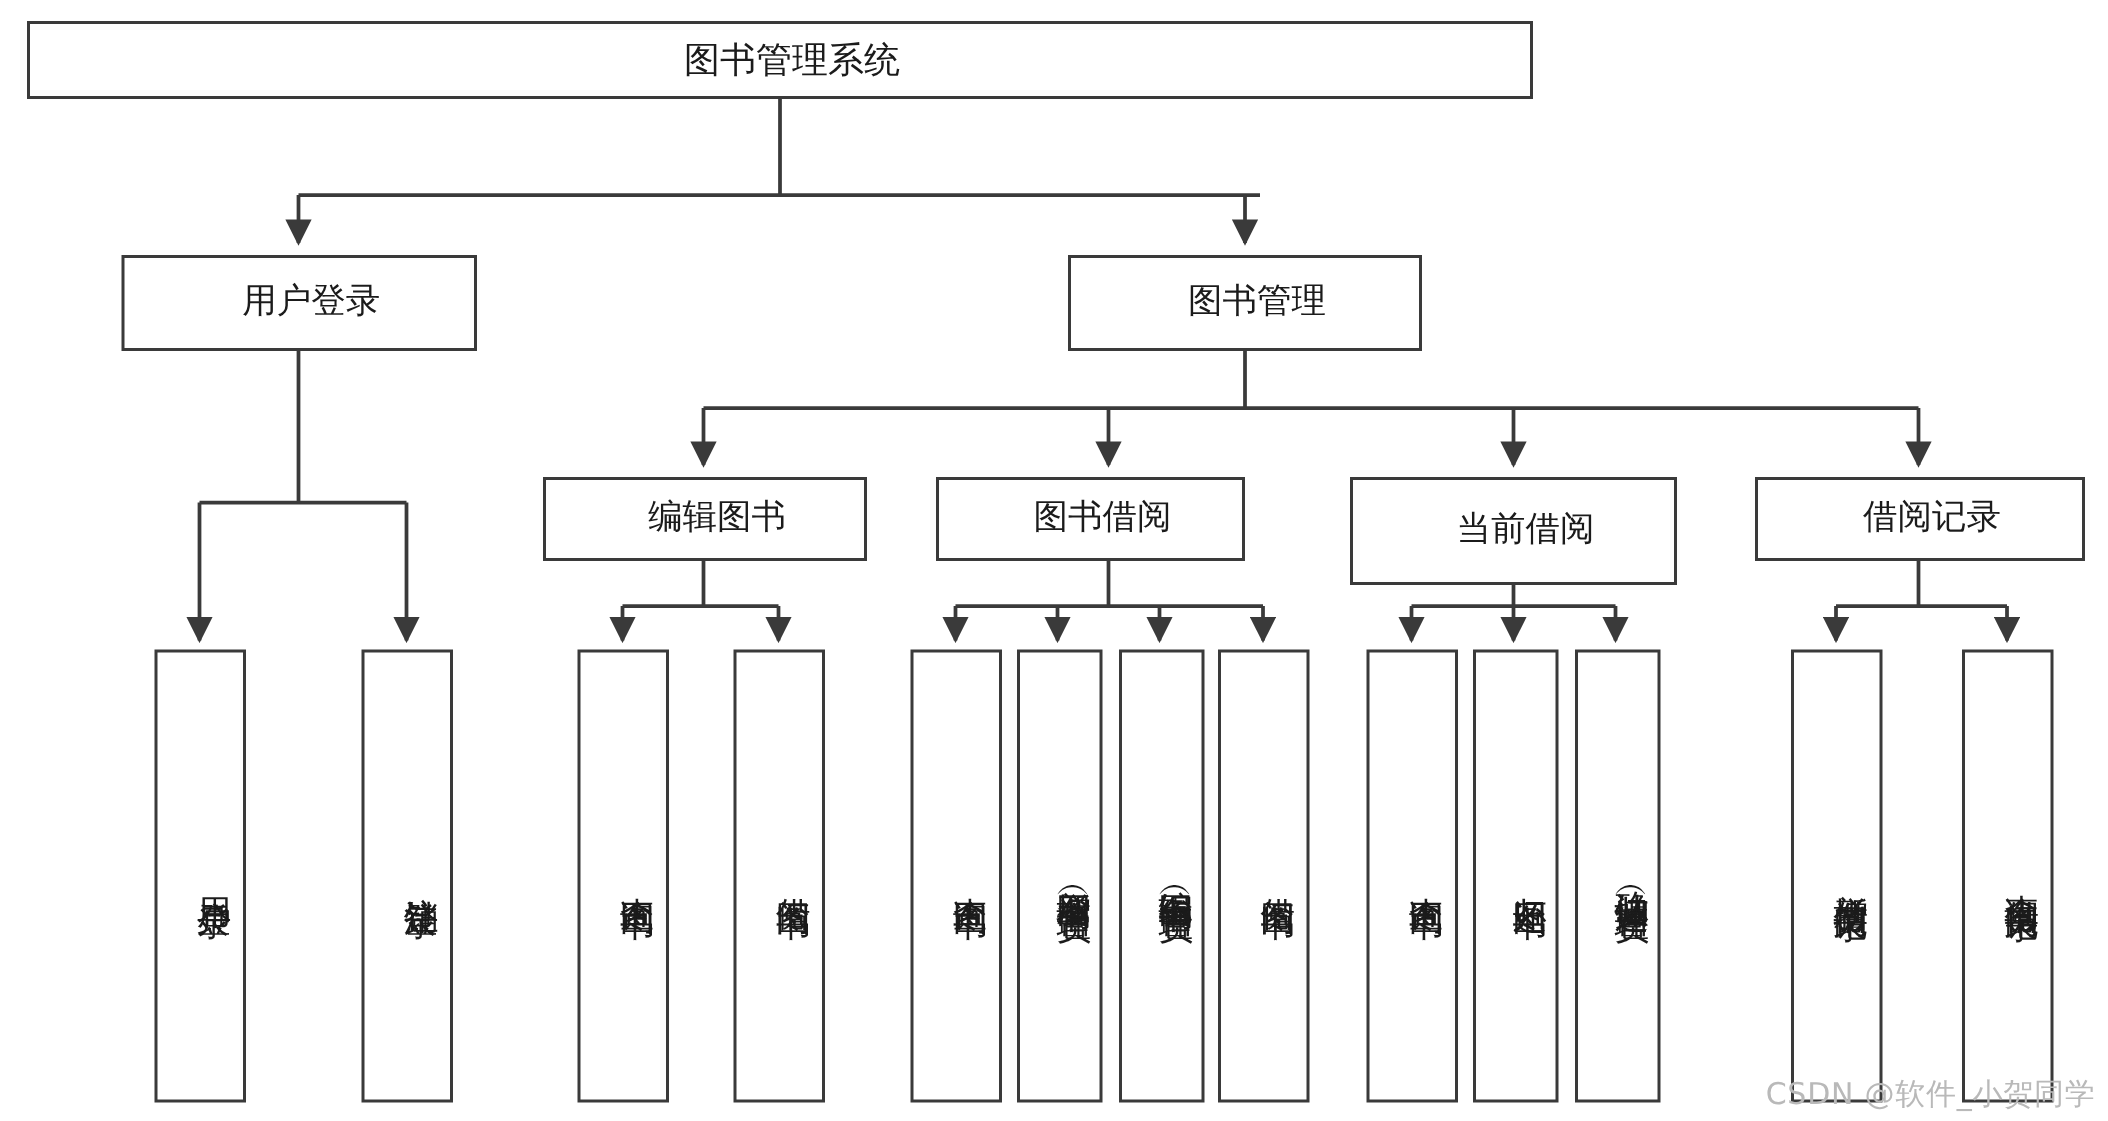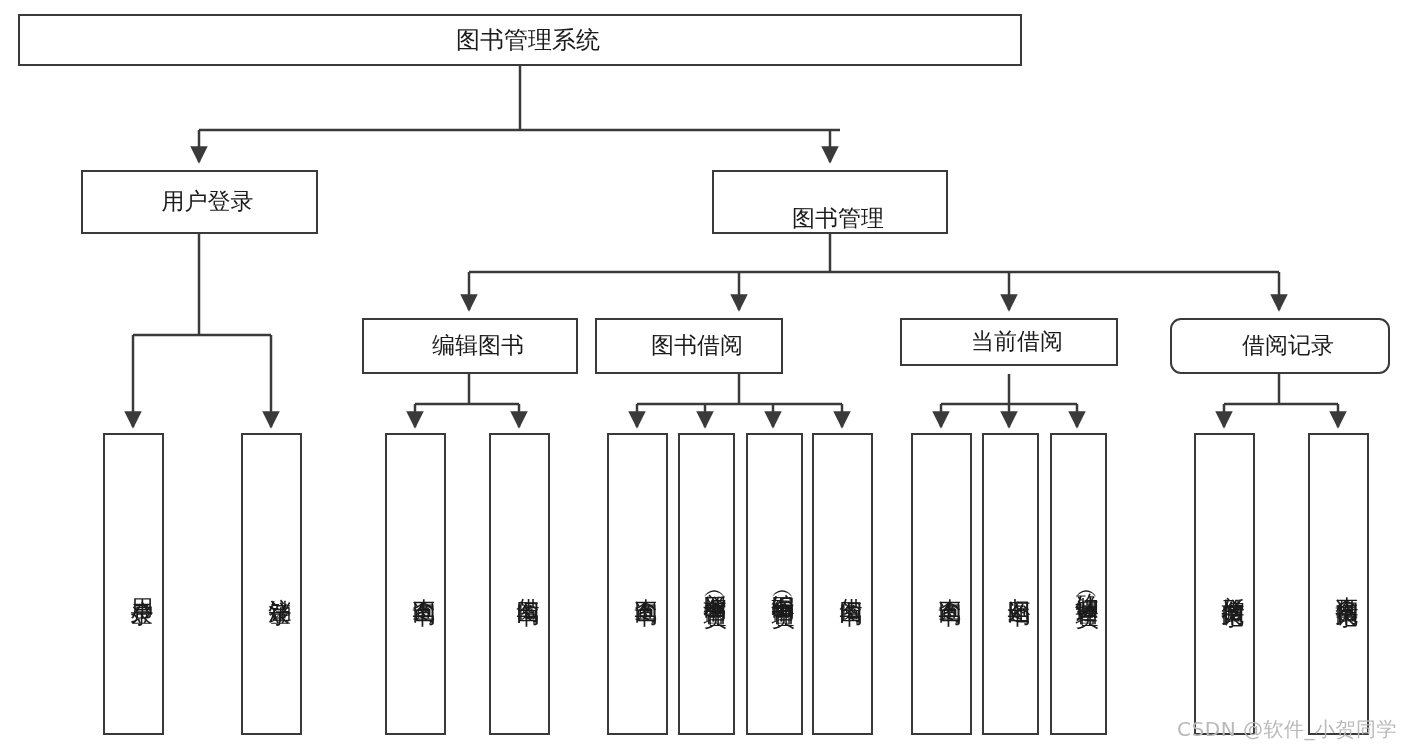--- a/index.html
+++ b/index.html
@@ -117,34 +117,34 @@
     </g>
   </svg>
 
   <div class="node-box level-root" style="left:18px; top:14px; width:1004px; height:52px;">
     <span class="node-label">图书管理系统</span>
   </div>
 
   <div class="node-box level-2" style="left:81px; top:170px; width:237px; height:64px;">
     <span class="node-label">用户登录</span>
   </div>
-  <div class="node-box level-2" style="left:712px; top:170px; width:236px; height:64px;align-items:flex-end;">
+  <div class="node-box level-2" style="left:712px; top:170px; width:236px; height:64px;">
     <span class="node-label">图书管理</span>
   </div>
 
   <div class="node-box level-3" style="left:362px; top:318px; width:216px; height:56px;">
     <span class="node-label">编辑图书</span>
   </div>
-  <div class="node-box level-3" style="left:595px; top:318px; width:188px; height:56px;">
+  <div class="node-box level-3" style="left:624px; top:318px; width:206px; height:56px;">
     <span class="node-label">图书借阅</span>
   </div>
-  <div class="node-box level-3" style="left:900px; top:318px; width:218px; height:48px;">
+  <div class="node-box level-3" style="left:900px; top:318px; width:218px; height:72px;">
     <span class="node-label">当前借阅</span>
   </div>
-  <div class="node-box level-3" style="left:1170px; top:318px; width:220px; height:56px;border-radius:11px;">
+  <div class="node-box level-3" style="left:1170px; top:318px; width:220px; height:56px;">
     <span class="node-label">借阅记录</span>
   </div>
 
   <div class="node-box leaf" style="left:103px; top:433px; width:61px; height:302px;">
     <span class="node-label">用户登录</span>
   </div>
   <div class="node-box leaf" style="left:241px; top:433px; width:61px; height:302px;">
     <span class="node-label">注销登录</span>
   </div>
 

